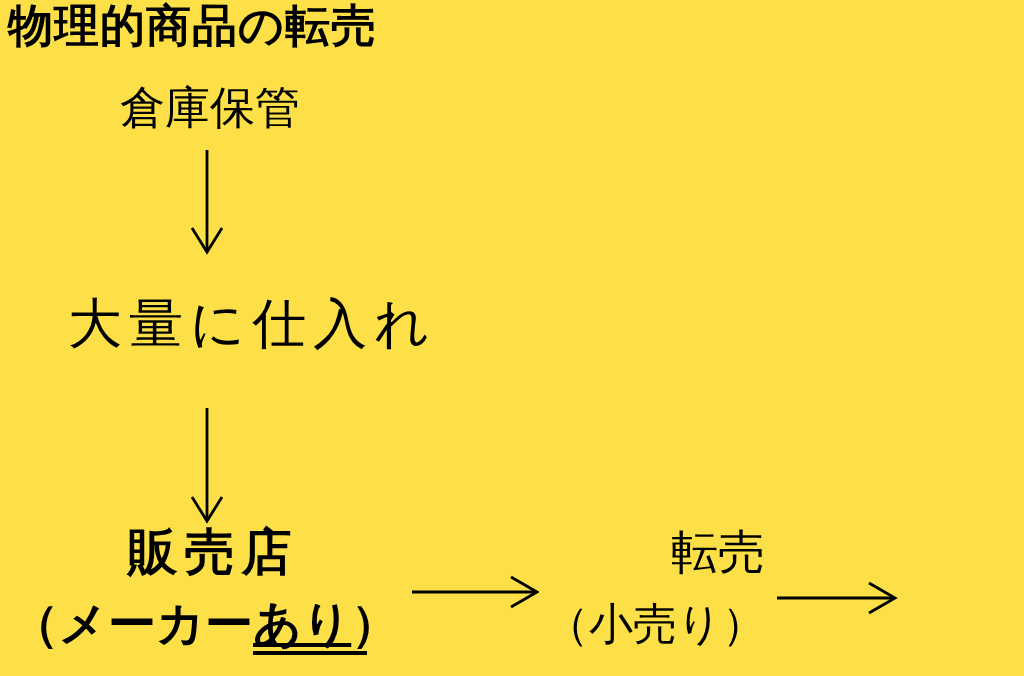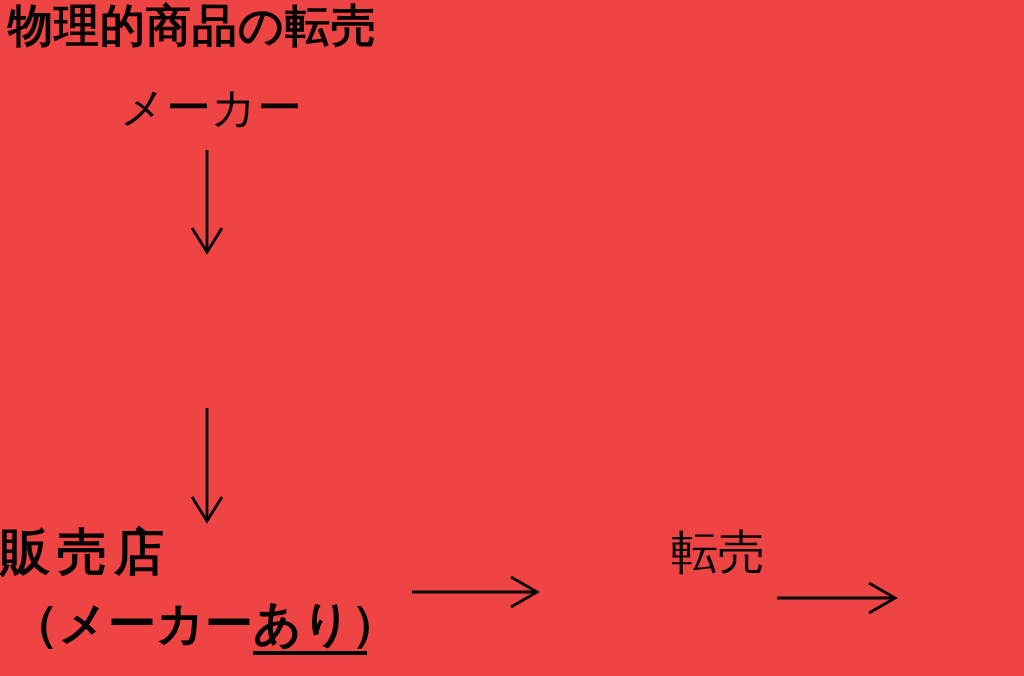--- a/index.html
+++ b/index.html
@@ -11,21 +11,21 @@
     width: 1024px;
     height: 676px;
     position: relative;
     overflow: hidden;
     font-family: "Liberation Sans", sans-serif;
     color: #000000;
   }
   .canvas {
     position: absolute;
     inset: 0;
-    background: #ef4444;
+    background: #fde047;
   }
   .node {
     position: absolute;
     white-space: nowrap;
     line-height: 1;
     color: #000000;
   }
   .light { font-weight: 300; }
   .bold  { font-weight: 700; }
 
@@ -38,38 +38,39 @@
   .maker {
     left: 120px; top: 85px;
     font-size: 45px;
   }
   .bulk {
     left: 68px; top: 296px;
     font-size: 54px;
     letter-spacing: 7px;
   }
   .store {
-    left: 0; top: 527px;
+    left: 8px; top: 527px;
     width: 410px;
-    text-align: left;
+    text-align: center;
     font-size: 50px;
     letter-spacing: 7px;
   }
   .store-note {
     left: 0; top: 600px;
     width: 410px;
     text-align: center;
     font-size: 48px;
     letter-spacing: 0;
   }
   .store-note .underlined {
     border-bottom: 4px solid #000000;
     padding-right: 16px;
     margin-right: -16px;
     padding-bottom: 1px;
+    text-decoration: underline;
   }
   .resale {
     left: 545px; top: 528px;
     width: 220px;
     text-align: right;
     font-size: 47px;
   }
   .resale-note {
     left: 545px; top: 602px;
     width: 220px;
@@ -97,44 +98,46 @@
     stroke-linejoin: miter;
   }
 </style>
 </head>
 <body>
 
 <div class="canvas">
 
   <div class="node title">物理的商品の転売</div>
 
-  <div class="node maker light">メーカー</div>
+  <div class="node maker light">倉庫保管</div>
 
   <svg class="arrow arrow-v1" width="34" height="108" viewBox="0 0 34 108">
     <line x1="17" y1="2" x2="17" y2="103"></line>
     <polyline points="2,80 17,104 32,80"></polyline>
   </svg>
 
+  <div class="node bulk light">大量に仕入れ</div>
 
   <svg class="arrow arrow-v2" width="34" height="116" viewBox="0 0 34 116">
     <line x1="17" y1="0" x2="17" y2="112"></line>
     <polyline points="2,89 17,113 32,89"></polyline>
   </svg>
 
   <div class="node store bold">販売店</div>
 
   <div class="node store-note bold"><span>（メーカー</span><span class="underlined">あり</span><span>）</span></div>
 
   <svg class="arrow arrow-h1" width="128" height="34" viewBox="0 0 128 34">
     <line x1="1" y1="17" x2="125" y2="17"></line>
     <polyline points="100,2 126,17 100,32"></polyline>
   </svg>
 
   <div class="node resale light">転売</div>
 
+  <div class="node resale-note light">（小売り）</div>
 
   <svg class="arrow arrow-h2" width="122" height="34" viewBox="0 0 122 34">
     <line x1="1" y1="17" x2="118" y2="17"></line>
     <polyline points="93,2 119,17 93,32"></polyline>
   </svg>
 
 
 </div>
 
 </body></html>

